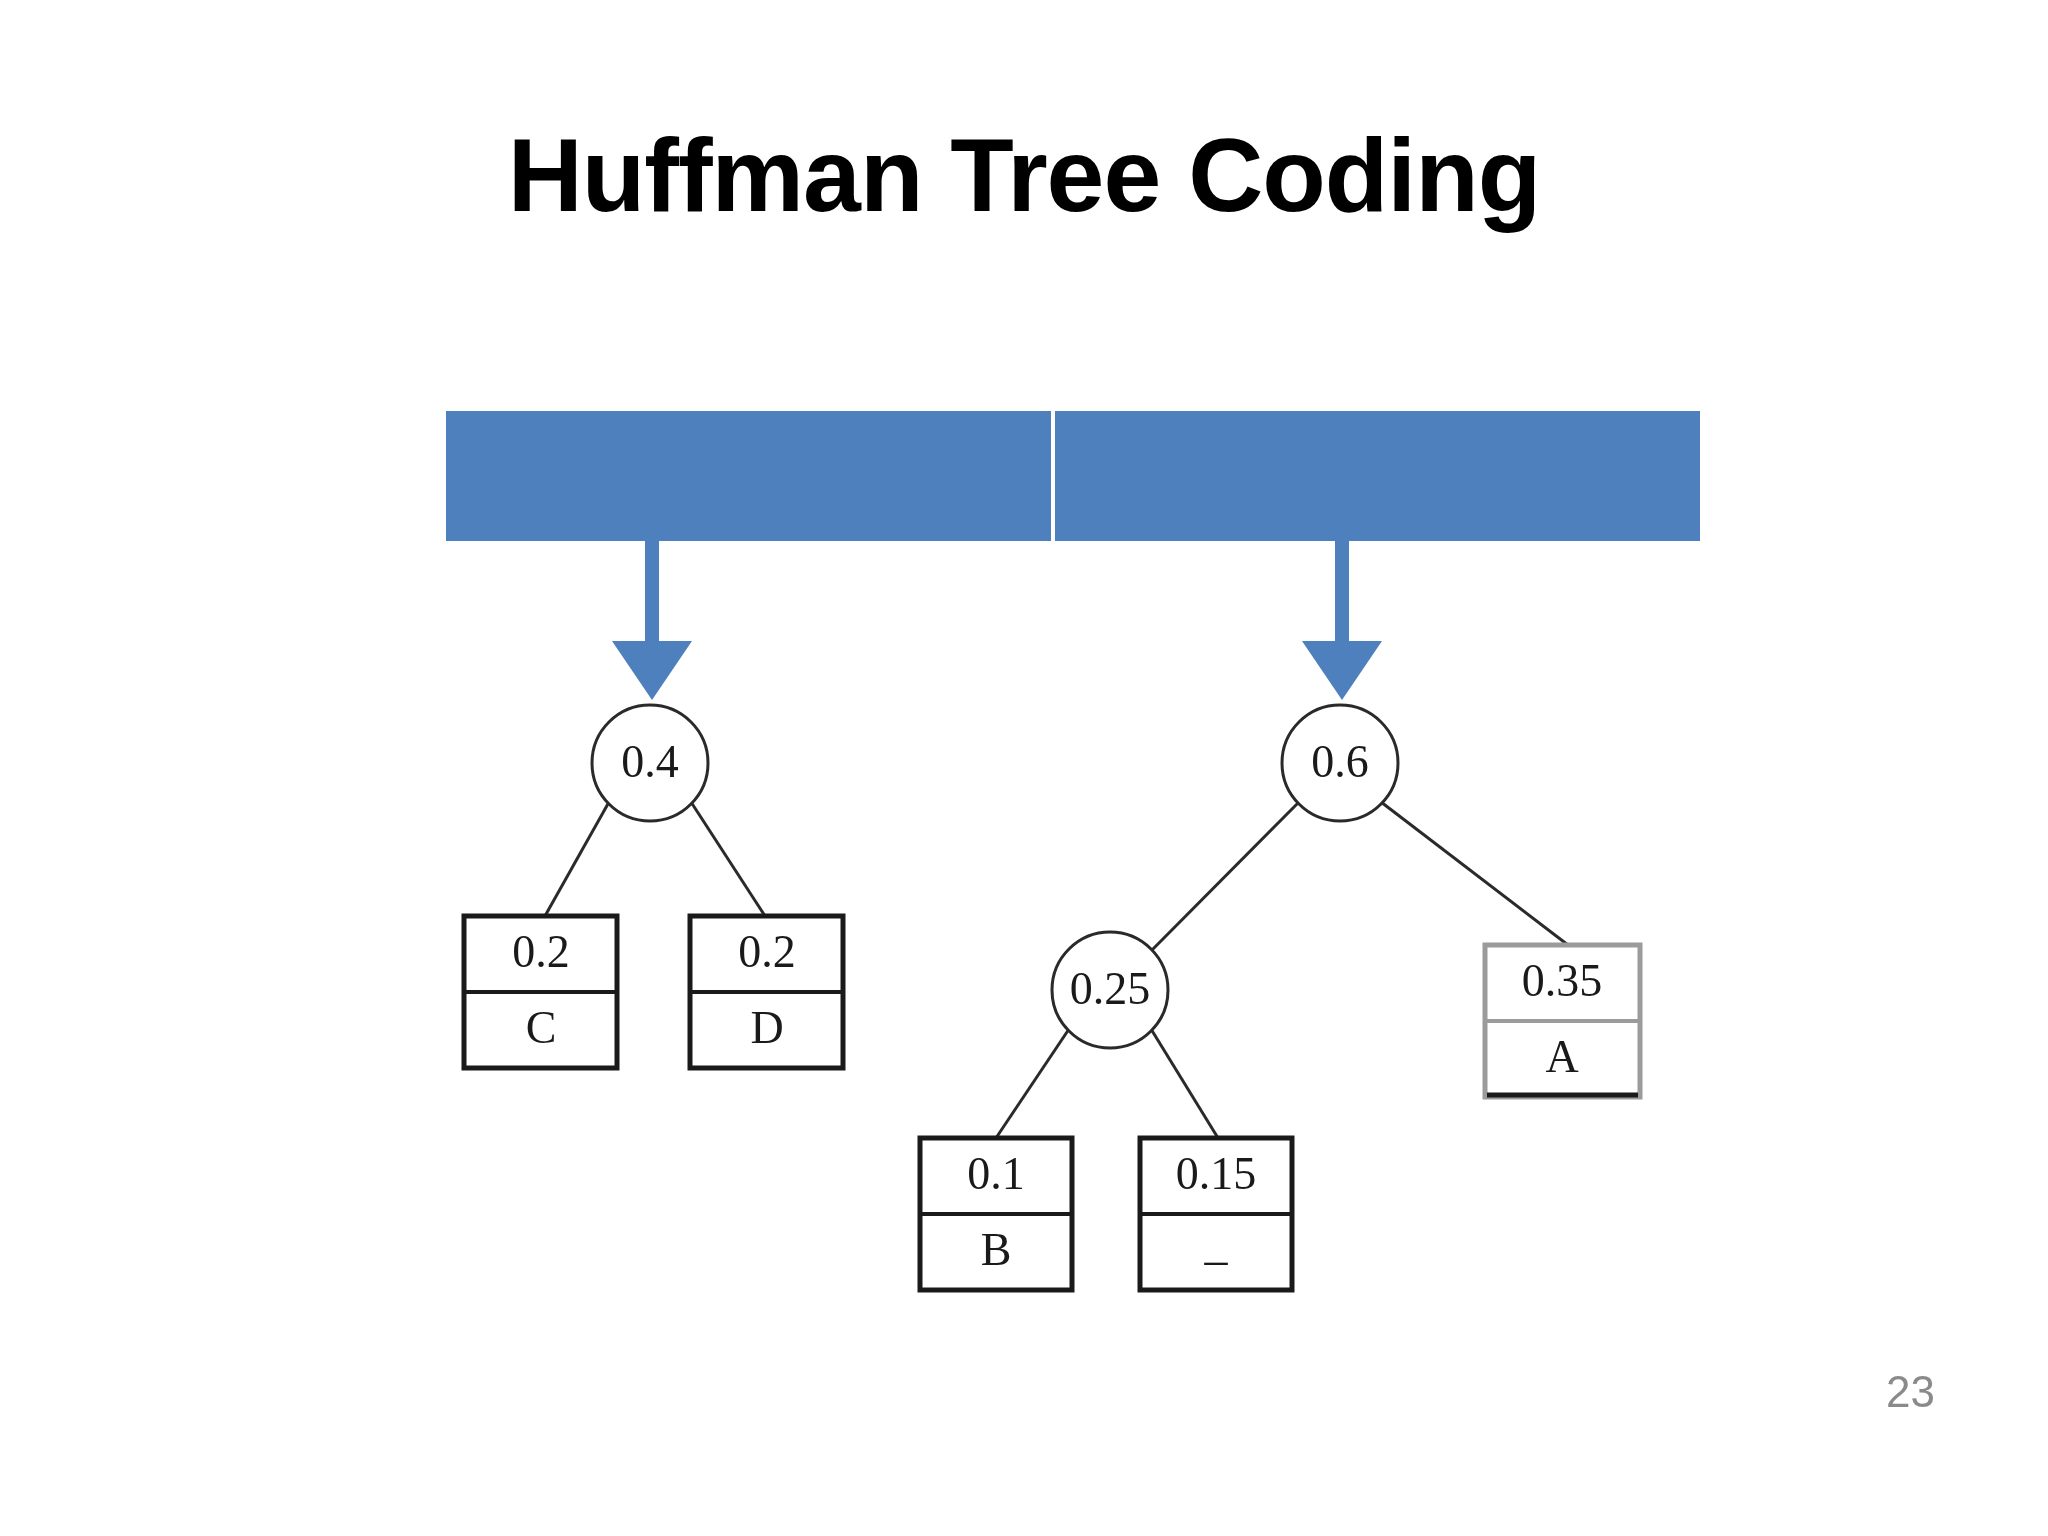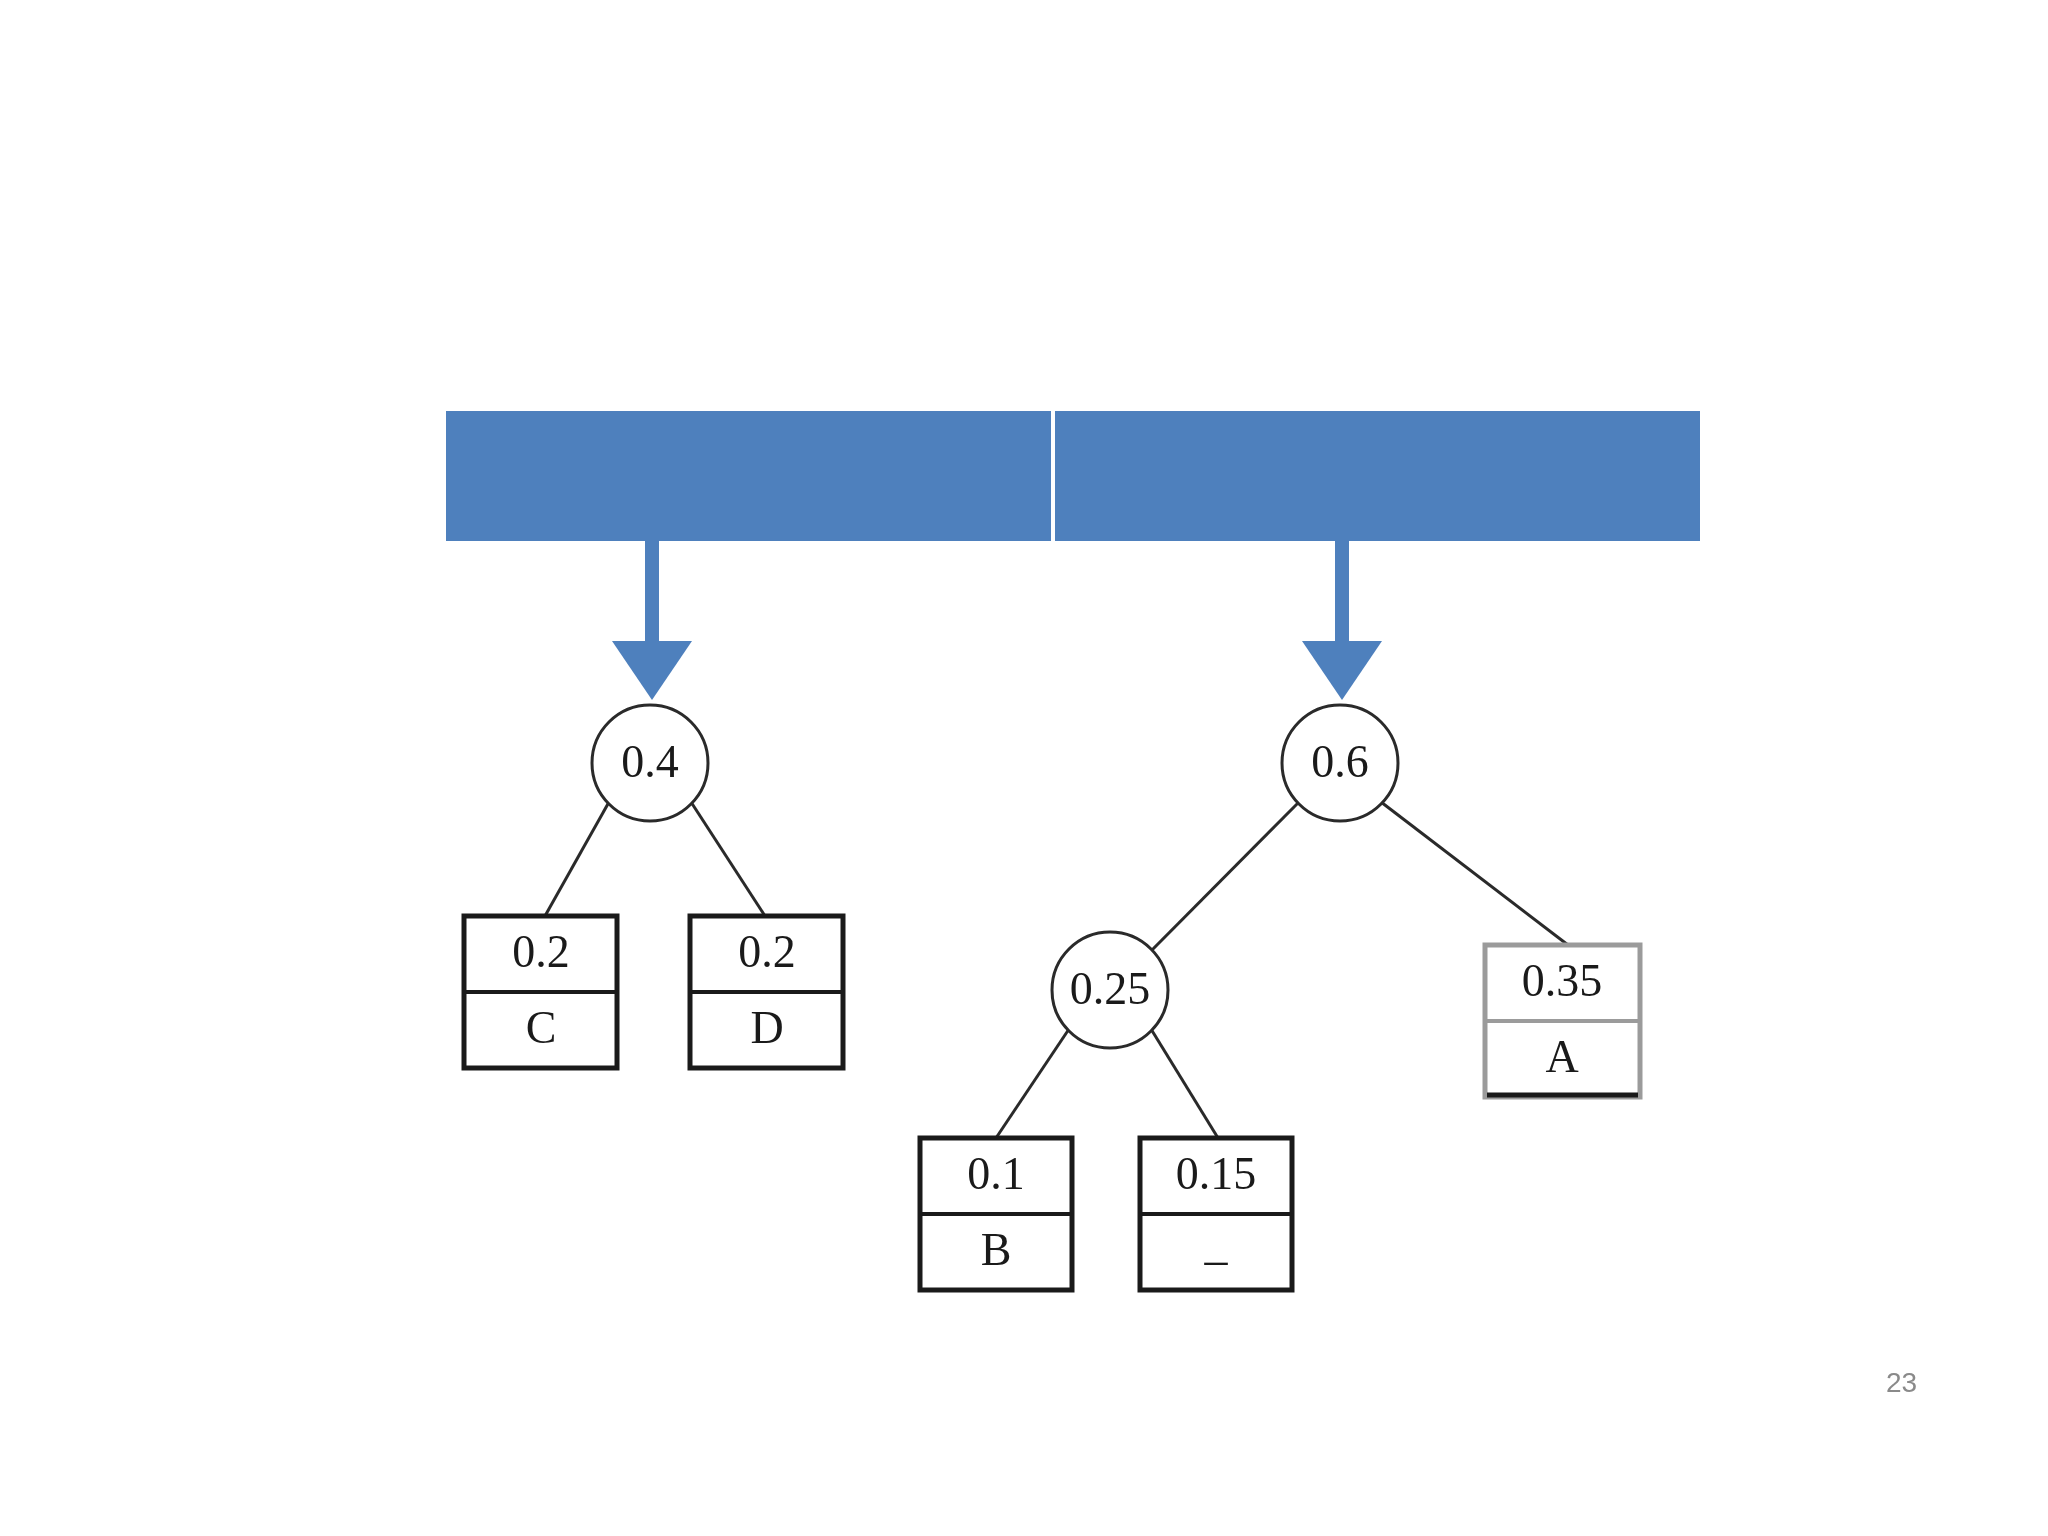--- a/index.html
+++ b/index.html
@@ -50,30 +50,31 @@
     font-size: 46px;
     fill: #1a1a1a;
     text-anchor: middle;
     dominant-baseline: middle;
   }
   #page-number {
     position: absolute;
     left: 1886px;
     top: 1367px;
     font-family: "Liberation Sans", sans-serif;
-    font-size: 28px;
+    font-size: 44px;
     color: #8a8a8a;
     text-align: right;
   }
 </style>
 </head>
 <body>
 
 <div id="slide">
 
+  <div id="slide-title">Huffman Tree Coding</div>
 
   <svg id="diagram-svg" width="2048" height="1536">
 
     <rect x="446" y="411" width="605" height="130" fill="#4e80bd"></rect>
     <rect x="1055" y="411" width="645" height="130" fill="#4e80bd"></rect>
 
     <g>
       <rect x="645" y="541" width="14" height="112" fill="#4e80bd"></rect>
       <polygon points="612,641 692,641 652,700" fill="#4e80bd"></polygon>
     </g>

